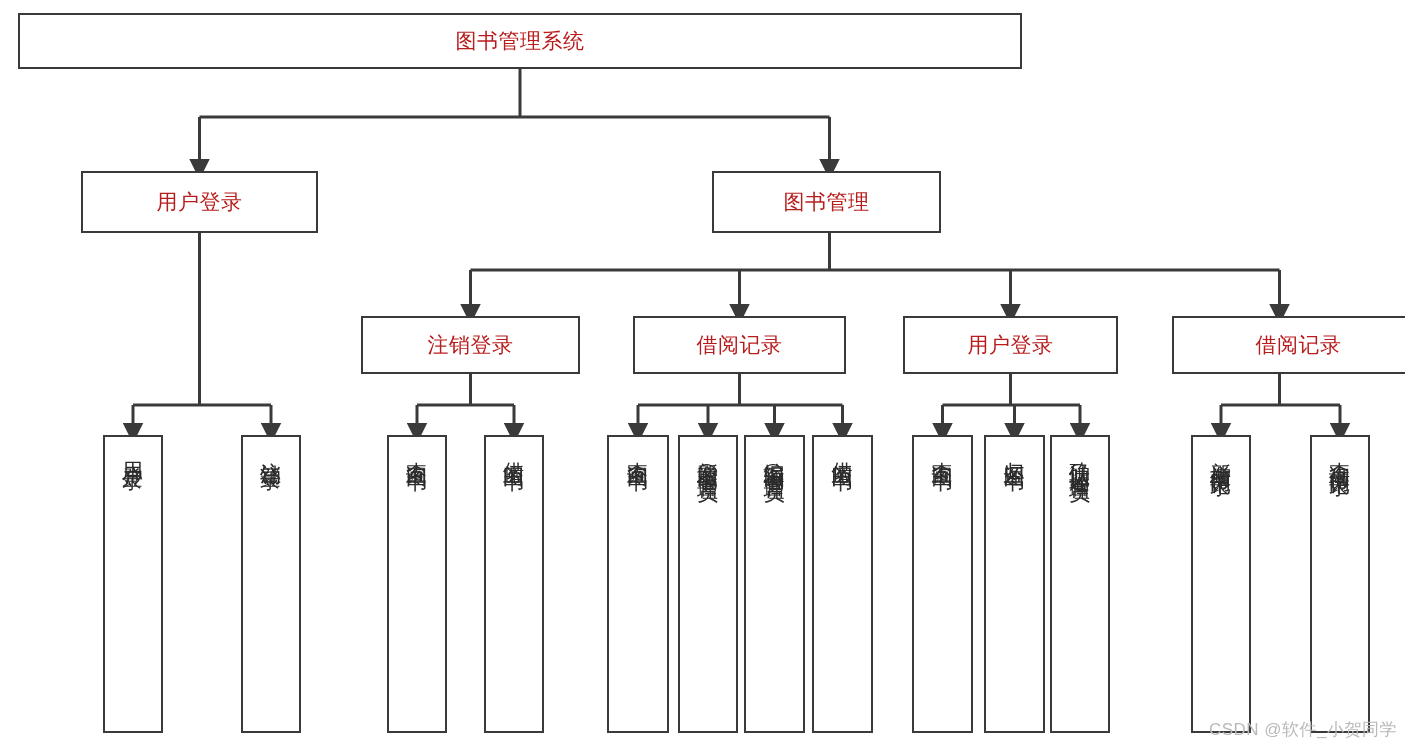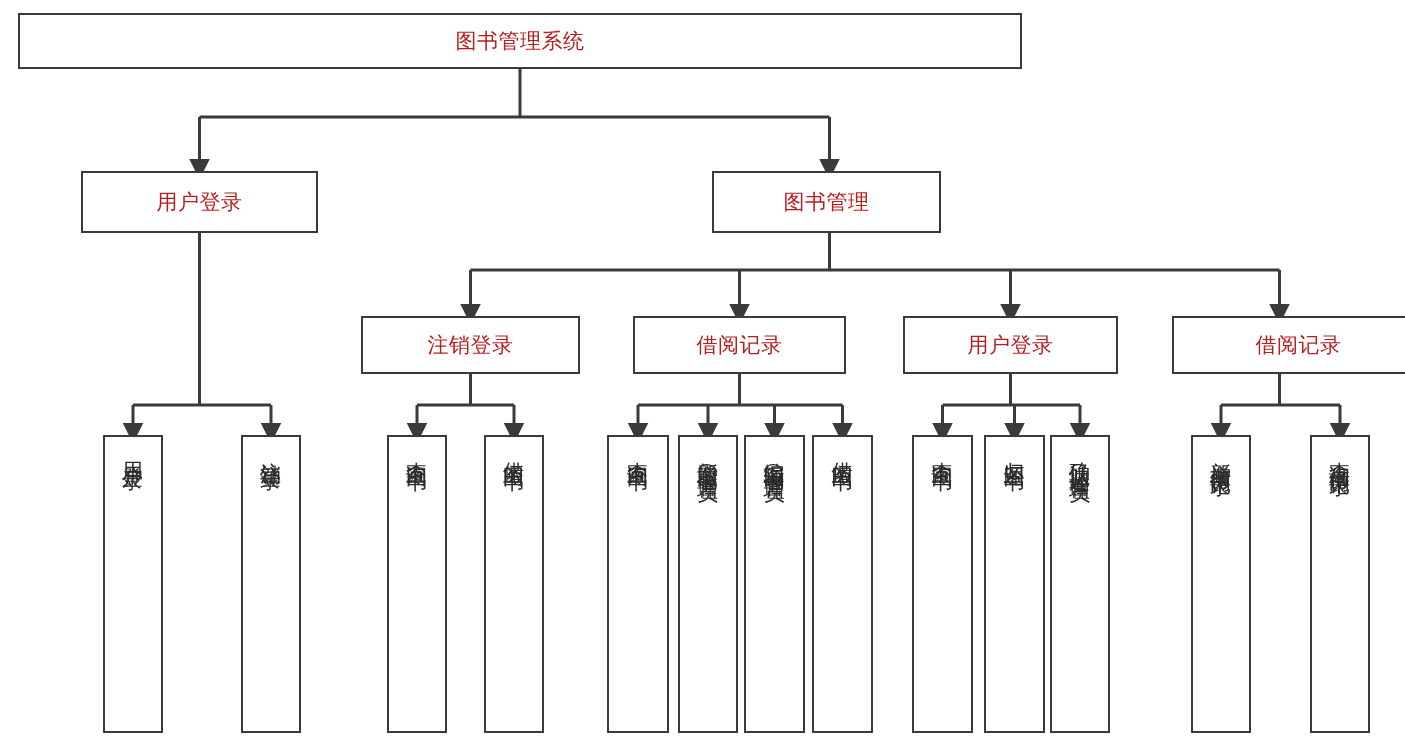--- a/index.html
+++ b/index.html
@@ -174,13 +174,14 @@
         <span class="node-label-v">确认归还（管理员）</span>
       </div>
       <div class="node-box vertical" style="left: 1191px; top: 435px; width: 60px; height: 298px;">
         <span class="node-label-v">新增借阅记录</span>
       </div>
       <div class="node-box vertical" style="left: 1310px; top: 435px; width: 60px; height: 298px;">
         <span class="node-label-v">查询借阅记录</span>
       </div>
     </div>
 
+  <div class="watermark">CSDN @软件_小贺同学</div>
 </div>
 
 </body></html>

